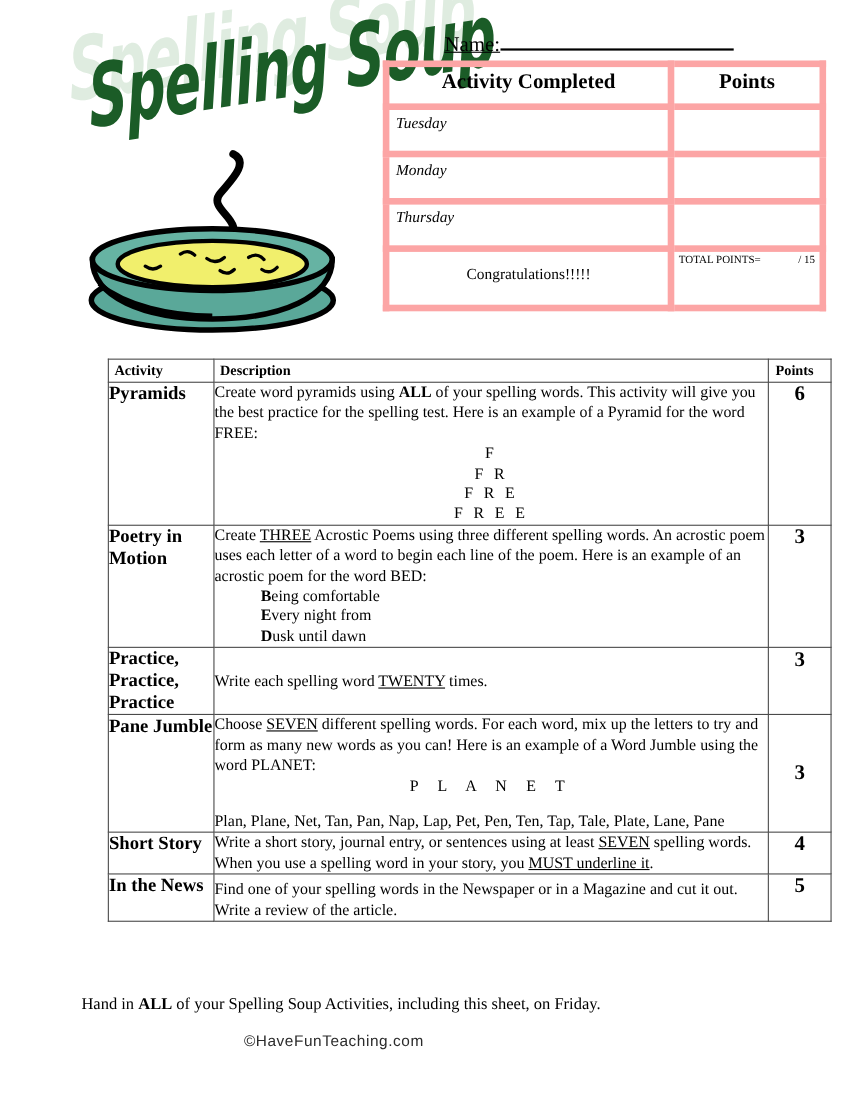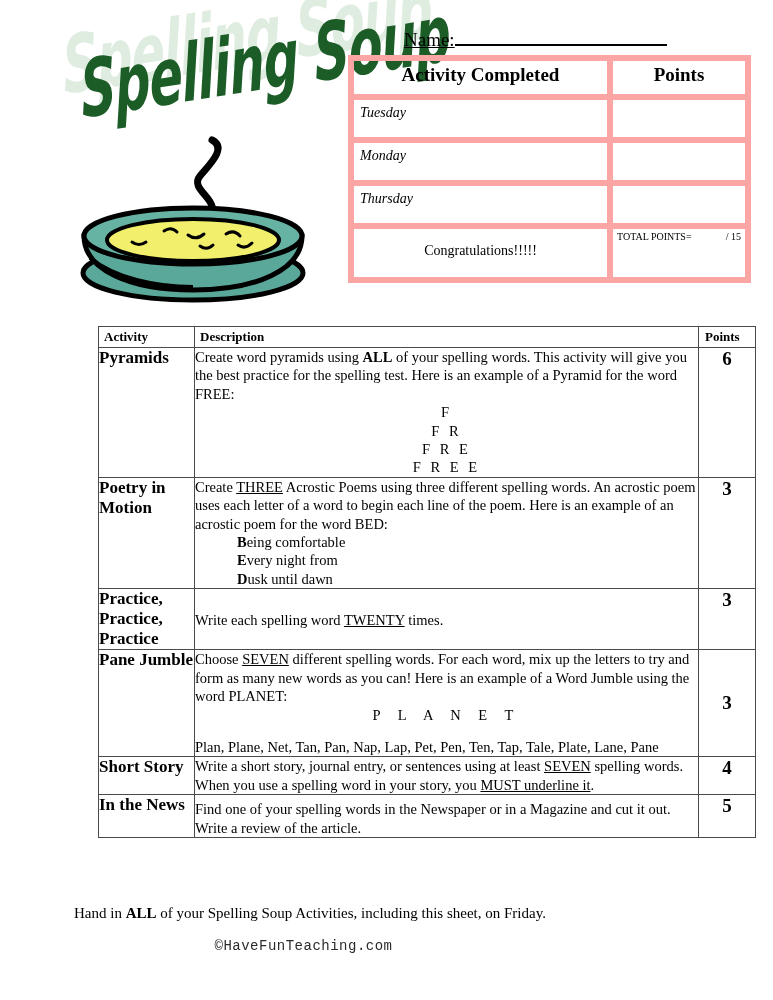--- a/index.html
+++ b/index.html
@@ -192,21 +192,21 @@
     top: 905px;
     font-size: 15px;
   }
   #copyright {
     position: absolute;
     left: 0; top: 938px;
     width: 637px;
     text-align: center;
     padding-right: 30px;
     box-sizing: border-box;
-    font-family: Liberation Mono, monospace;
+    font-family: Liberation Sans, sans-serif;
     font-size: 14px;
     letter-spacing: 0.5px;
     color: #2b2b2b;
   }
 </style>
 </head>
 <body>
 
 <div id="header-area">
 

